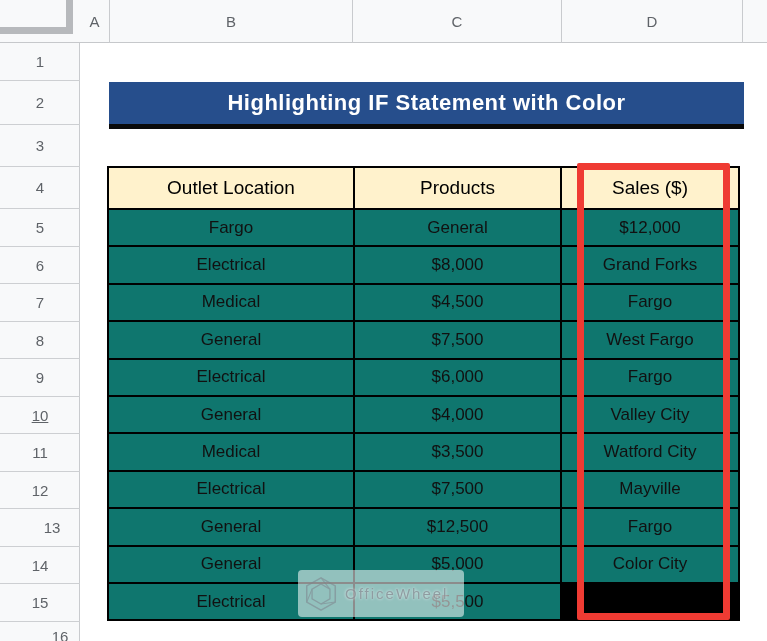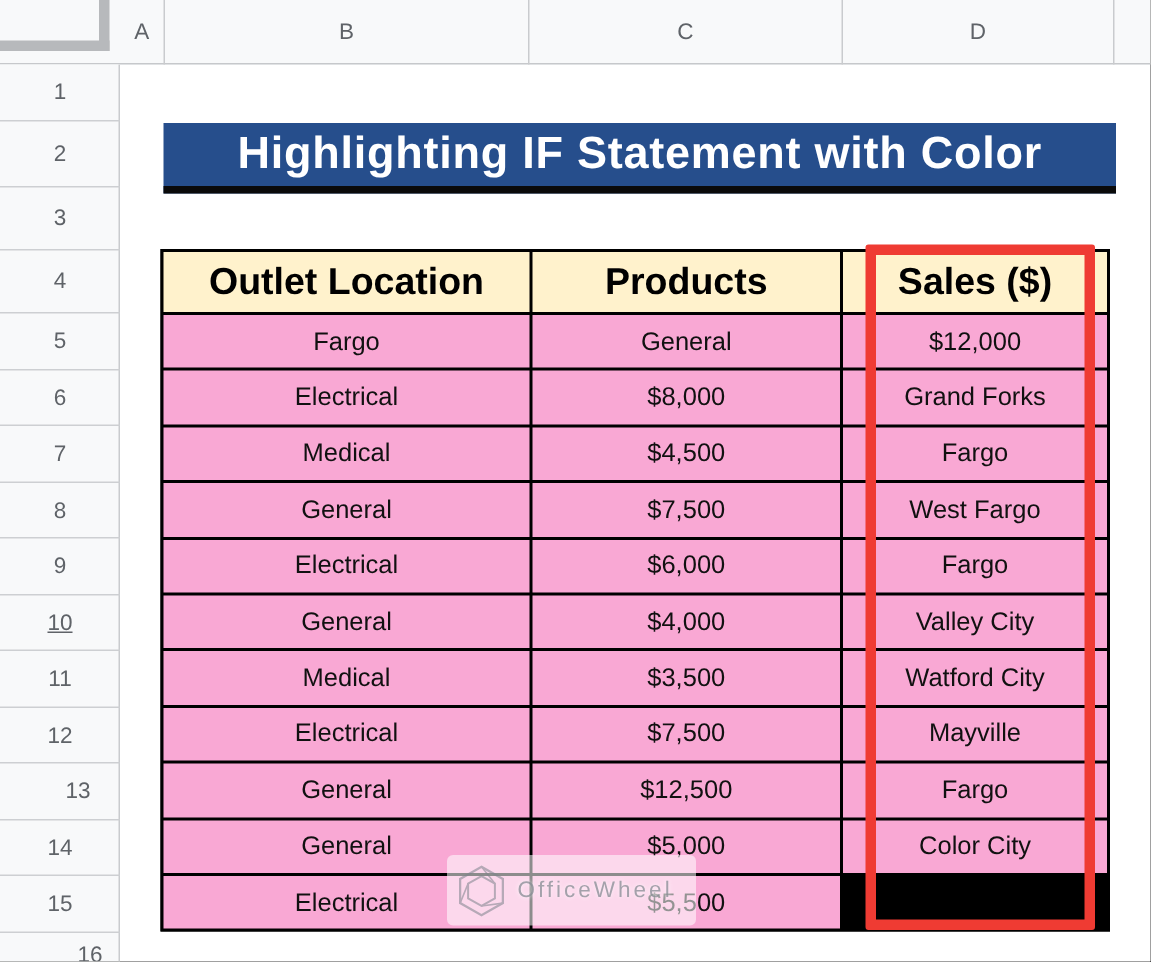--- a/index.html
+++ b/index.html
@@ -22,30 +22,30 @@
               background:#F8F9FA; border-right:1px solid #C9CBCE; }
   .rowcell { position:absolute; left:0; width:80px; display:flex; align-items:center;
              justify-content:center; color:#5F6368; font-size:15px;
              border-bottom:1px solid #CDCFD2; }
   .rowcell.clip { align-items:flex-start; padding-top:6px; overflow:hidden; border-bottom:none;padding-left:40px; }
 
   
   .banner { position:absolute; left:109px; top:82px; width:635px; height:47px;
             background:#264E8C; border-bottom:5px solid #0a0a0a;
             display:flex; align-items:center; justify-content:center;
-            color:#FFFFFF; font-size:30px; font-weight:bold; letter-spacing:.5px; }
+            color:#FFFFFF; font-size:22px; font-weight:bold; letter-spacing:.5px; }
 
   
   .sheet-table { position:absolute; left:107px; top:166px; display:grid;
                  grid-template-columns:244px 205px 176px;
                  grid-template-rows:40px repeat(11, 35.4px);
                  gap:2px; background:#000; border:2px solid #000; z-index:1; }
-  .tcell { background:#f9a8d4; display:flex; align-items:center; justify-content:center;
+  .tcell { background:#0f766e; display:flex; align-items:center; justify-content:center;
            font-size:17px; color:#111; }
-  .tcell.head { background:#FFF2CC; font-weight:bold; font-size:25px; color:#000; }
+  .tcell.head { background:#FFF2CC; font-weight:normal; font-size:19px; color:#000; }
 
   
   .highlight { position:absolute; left:577px; top:163px; width:153px; height:457px;
                border:7px solid #EF3B33; border-radius:2px; z-index:3; }
 
   
   .watermark { position:absolute; left:298px; top:570px; width:166px; height:47px;
                display:flex; align-items:center; gap:5px; z-index:2;
                background:rgba(255,255,255,0.55); border-radius:4px; padding:2px 4px; }
   .watermark svg { flex:0 0 auto; opacity:.55; }

